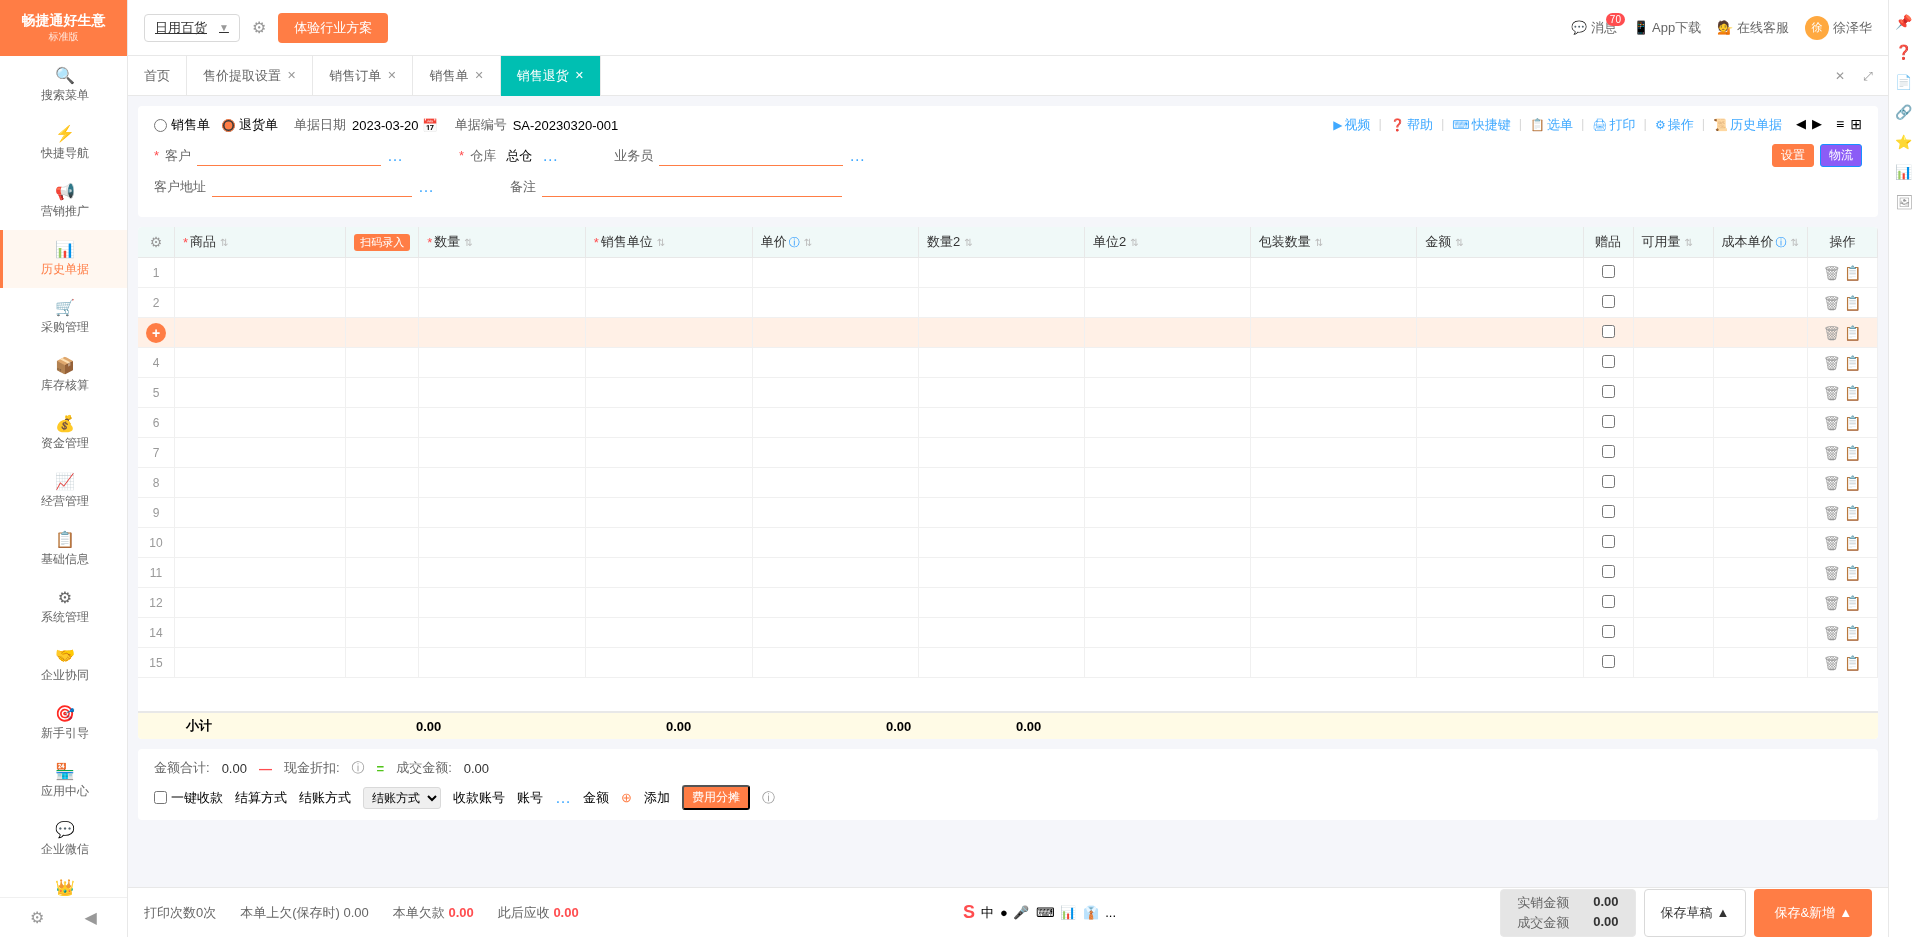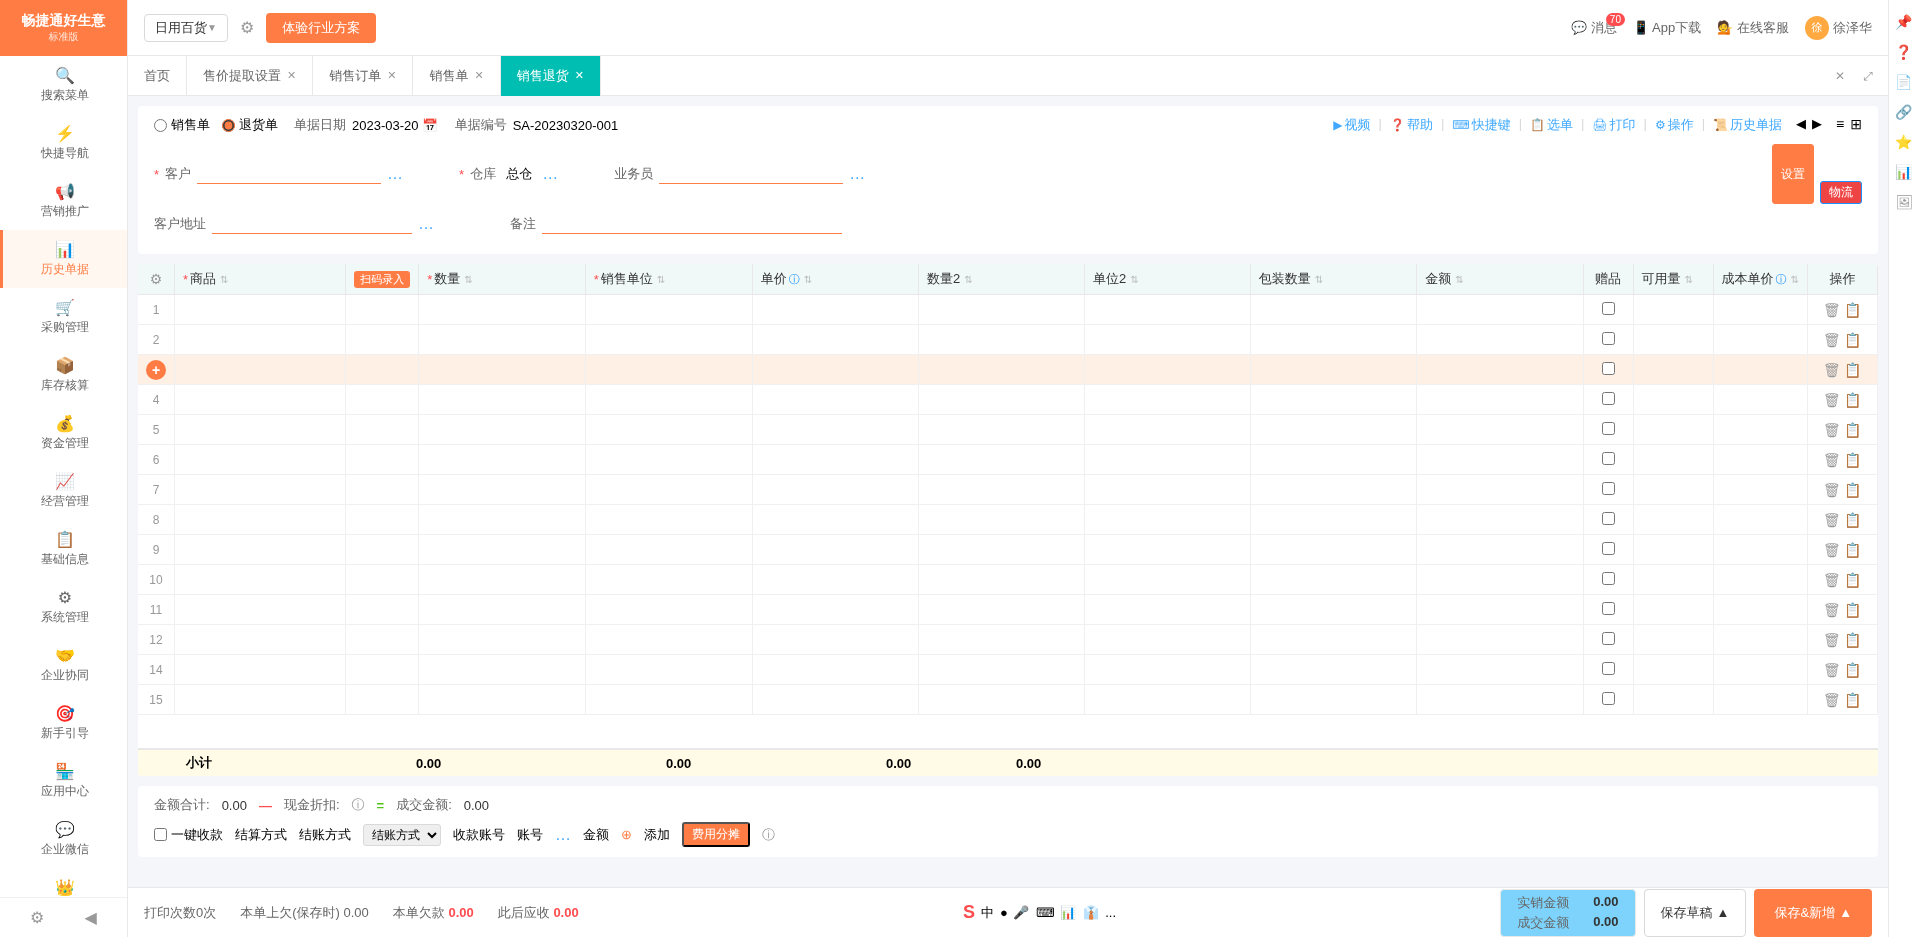--- a/index.html
+++ b/index.html
@@ -17,21 +17,21 @@
     .sidebar-item .label { font-size: 12px; }
     .sidebar-bottom { display: flex; justify-content: space-around; padding: 10px; border-top: 1px solid #f0f0f0; }
     .sidebar-bottom span { cursor: pointer; color: #999; font-size: 16px; }
 
     
     .main { flex: 1; display: flex; flex-direction: column; overflow: hidden; }
 
     
     .topbar { height: 56px; background: #fff; display: flex; align-items: center; justify-content: space-between; padding: 0 16px; border-bottom: 1px solid #e8e8e8; flex-shrink: 0; }
     .topbar-left { display: flex; align-items: center; gap: 12px; }
-    .topbar-select { display: flex; align-items: center; gap: 0; padding: 4px 10px; border: 1px solid #d9d9d9; border-radius: 4px; cursor: pointer; color: #333; }
+    .topbar-select { display: flex; align-items: center; gap: 12px; padding: 4px 10px; border: 1px solid #d9d9d9; border-radius: 4px; cursor: pointer; color: #333; text-decoration: underline; }
     .topbar-select .arrow { color: #999; font-size: 10px; }
     .topbar-settings { color: #999; cursor: pointer; font-size: 16px; }
     .topbar-btn { background: #ff7d45; color: #fff; border: none; border-radius: 4px; padding: 6px 16px; cursor: pointer; font-size: 13px; }
     .topbar-right { display: flex; align-items: center; gap: 16px; color: #666; }
     .topbar-right .badge { position: relative; display: inline-block; }
     .topbar-right .badge-count { position: absolute; top: -6px; right: -8px; background: #ff4d4f; color: #fff; border-radius: 8px; font-size: 10px; padding: 1px 4px; }
     .topbar-right .user { display: flex; align-items: center; gap: 4px; }
     .topbar-right .user-avatar { width: 24px; height: 24px; background: #ffa940; border-radius: 50%; display: flex; align-items: center; justify-content: center; color: #fff; font-size: 11px; }
 
     
@@ -52,21 +52,21 @@
     .form-label { color: #666; white-space: nowrap; font-size: 13px; }
     .required { color: #ff4d4f; }
     .form-dots { color: #40a9ff; cursor: pointer; font-size: 16px; }
     .radio-group { display: flex; align-items: center; gap: 12px; }
     .radio-item { display: flex; align-items: center; gap: 4px; cursor: pointer; }
     .radio-item input { accent-color: #ff7d45; }
     .date-field { display: flex; align-items: center; gap: 4px; }
     .date-field .cal-icon { color: #999; cursor: pointer; }
     .btn-small { padding: 2px 8px; border-radius: 3px; border: 1px solid #d9d9d9; cursor: pointer; font-size: 12px; background: #fff; }
     .btn-orange { background: #ff7d45; color: #fff; border-color: #ff7d45; }
-    .btn-blue { background: #ef4444; color: #fff; border-color: #1890ff; margin-top: 37px; }
+    .btn-blue { background: #8b5cf6; color: #fff; border-color: #1890ff; }
 
     
     .form-actions-right { margin-left: auto; display: flex; gap: 6px; }
     .action-link { color: #40a9ff; font-size: 12px; cursor: pointer; display: flex; align-items: center; gap: 2px; }
     .divider-v { color: #d9d9d9; margin: 0 2px; }
 
     
     .right-sidebar { width: 32px; background: #fff; border-left: 1px solid #e8e8e8; display: flex; flex-direction: column; align-items: center; padding-top: 8px; gap: 2px; flex-shrink: 0; }
     .right-btn { width: 28px; height: 28px; display: flex; align-items: center; justify-content: center; cursor: pointer; color: #999; font-size: 14px; border-radius: 3px; }
 
@@ -99,21 +99,21 @@
     .help-icon { color: #999; cursor: pointer; }
     .bottom-tag { background: #ff7d45; color: #fff; padding: 2px 8px; border-radius: 3px; font-size: 12px; cursor: pointer; }
 
     
     .footer { height: 50px; background: #fff; border-top: 1px solid #e8e8e8; display: flex; align-items: center; padding: 0 16px; gap: 24px; justify-content: space-between; flex-shrink: 0; }
     .footer-left { display: flex; align-items: center; gap: 24px; font-size: 12px; color: #666; text-align: center; }
     .footer-center { display: flex; align-items: center; gap: 6px; }
     .footer-right { display: flex; gap: 8px; }
     .save-draft-btn { background: #fff; border: 1px solid #d9d9d9; border-radius: 4px; padding: 6px 16px; cursor: pointer; font-size: 13px; color: #333; display: flex; align-items: center; gap: 4px; }
     .save-new-btn { background: #ff7d45; border: none; border-radius: 4px; padding: 6px 20px; cursor: pointer; font-size: 13px; color: #fff; display: flex; align-items: center; gap: 4px; }
-    .amount-summary { background: #7dd3fc; border: 1px solid #e8e8e8; border-radius: 4px; padding: 4px 16px; display: flex; flex-direction: column; gap: 2px; font-size: 12px; }
+    .amount-summary { background: #e5e5e5; border: 1px solid #e8e8e8; border-radius: 4px; padding: 4px 16px; display: flex; flex-direction: column; gap: 2px; font-size: 12px; }
     .amount-row { display: flex; justify-content: space-between; gap: 24px; }
     .amount-label { color: #666; }
     .amount-value { color: #333; font-weight: bold; }
 
     .input-underline { border: none; border-bottom: 1px solid #ff7d45; background: transparent; outline: none; min-width: 100px; padding: 2px 4px; font-size: 13px; }
   </style>
 </head>
 <body>
 
 <div class="sidebar">

